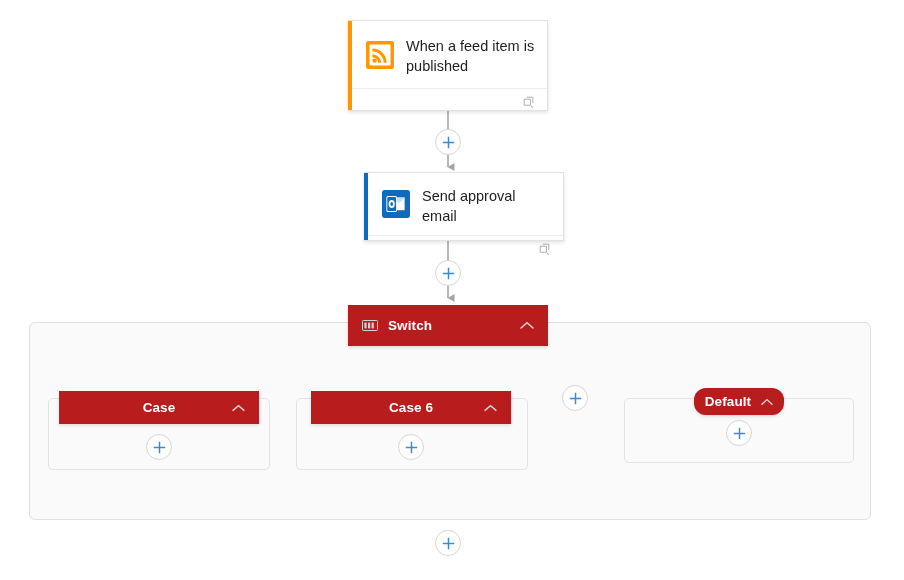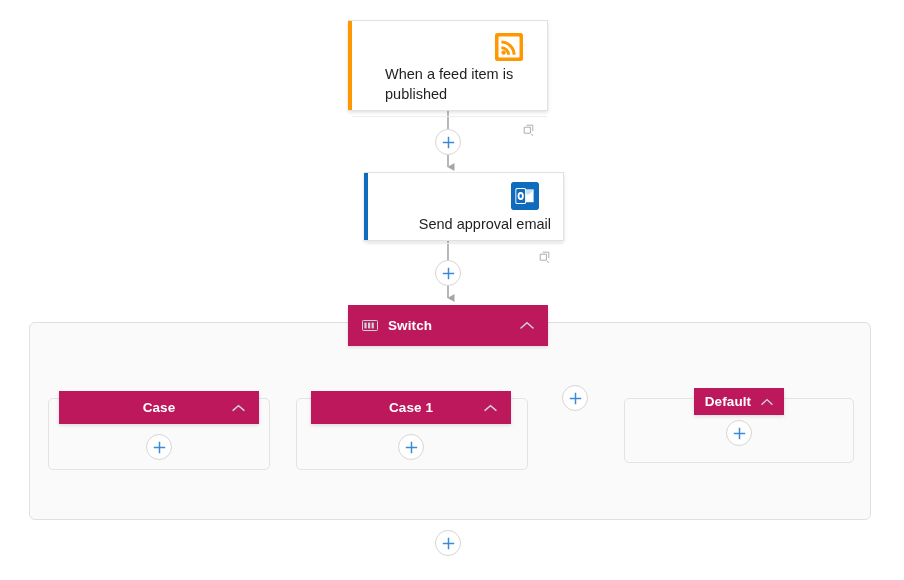--- a/index.html
+++ b/index.html
@@ -41,25 +41,24 @@
   }
   .card-rail {
     position: absolute;
     left: 0;
     top: 0;
     bottom: 0;
     width: 4px;
   }
   .card-body {
     display: flex;
-    align-items: flex-end;
+    align-items: center;
     padding: 12px 12px 12px 18px;
     min-height: 44px;
     box-sizing: border-box;
-    flex-direction: column;
   }
   .card-icon {
     width: 28px;
     height: 28px;
     flex: 0 0 28px;
     margin-right: 12px;
     border-radius: 2px;
     display: flex;
     align-items: center;
     justify-content: center;
@@ -84,21 +83,21 @@
   }
   .footer-icon {
     opacity: 0.55;
     display: flex;
     align-items: center;
   }
 
   
   .dark-header {
     position: absolute;
-    background: #be185d;
+    background: #b91c1c;
     display: flex;
     align-items: center;
     box-sizing: border-box;
     box-shadow: 0 1.6px 3.6px rgba(0,0,0,0.13), 0 0.3px 0.9px rgba(0,0,0,0.10);
   }
   .dark-header .hdr-icon {
     margin-right: 10px;
     display: flex;
     align-items: center;
   }
@@ -289,41 +288,41 @@
     </span>
   </div>
   <div class="plus-btn" style="left:146px; top:434px;">
     <svg width="13" height="13" viewBox="0 0 13 13">
       <path d="M6.5,0.8 V12.2 M0.8,6.5 H12.2" stroke="#3b8ad8" stroke-width="1.5"></path>
     </svg>
   </div>
 
   <div class="scope-box" style="left:296px; top:398px; width:232px; height:72px;"></div>
   <div class="dark-header case-header" style="left:311px; top:391px; width:200px; height:33px; position:absolute;">
-    <span class="hdr-label">Case 1</span>
+    <span class="hdr-label">Case 6</span>
     <span class="chev">
       <svg width="13" height="8" viewBox="0 0 13 8">
         <path d="M1,6.4 L6.5,1.6 L12,6.4" fill="none" stroke="#cfd4da" stroke-width="1.4" stroke-linecap="round"></path>
       </svg>
     </span>
   </div>
   <div class="plus-btn" style="left:398px; top:434px;">
     <svg width="13" height="13" viewBox="0 0 13 13">
       <path d="M6.5,0.8 V12.2 M0.8,6.5 H12.2" stroke="#3b8ad8" stroke-width="1.5"></path>
     </svg>
   </div>
 
   <div class="plus-btn" style="left:562px; top:385px;">
     <svg width="13" height="13" viewBox="0 0 13 13">
       <path d="M6.5,0.8 V12.2 M0.8,6.5 H12.2" stroke="#3b8ad8" stroke-width="1.5"></path>
     </svg>
   </div>
 
   <div class="scope-box" style="left:624px; top:398px; width:230px; height:65px;"></div>
-  <div class="dark-header default-header" style="left:694px; top:388px; width:90px; height:27px; position:absolute;">
+  <div class="dark-header default-header" style="left:694px; top:388px; width:90px; height:27px; position:absolute;border-radius:12px;">
     <span class="hdr-label">Default</span>
     <span class="chev">
       <svg width="12" height="8" viewBox="0 0 12 8">
         <path d="M1,6.2 L6,1.6 L11,6.2" fill="none" stroke="#cfd4da" stroke-width="1.4" stroke-linecap="round"></path>
       </svg>
     </span>
   </div>
   <div class="plus-btn" style="left:726px; top:420px;">
     <svg width="13" height="13" viewBox="0 0 13 13">
       <path d="M6.5,0.8 V12.2 M0.8,6.5 H12.2" stroke="#3b8ad8" stroke-width="1.5"></path>

